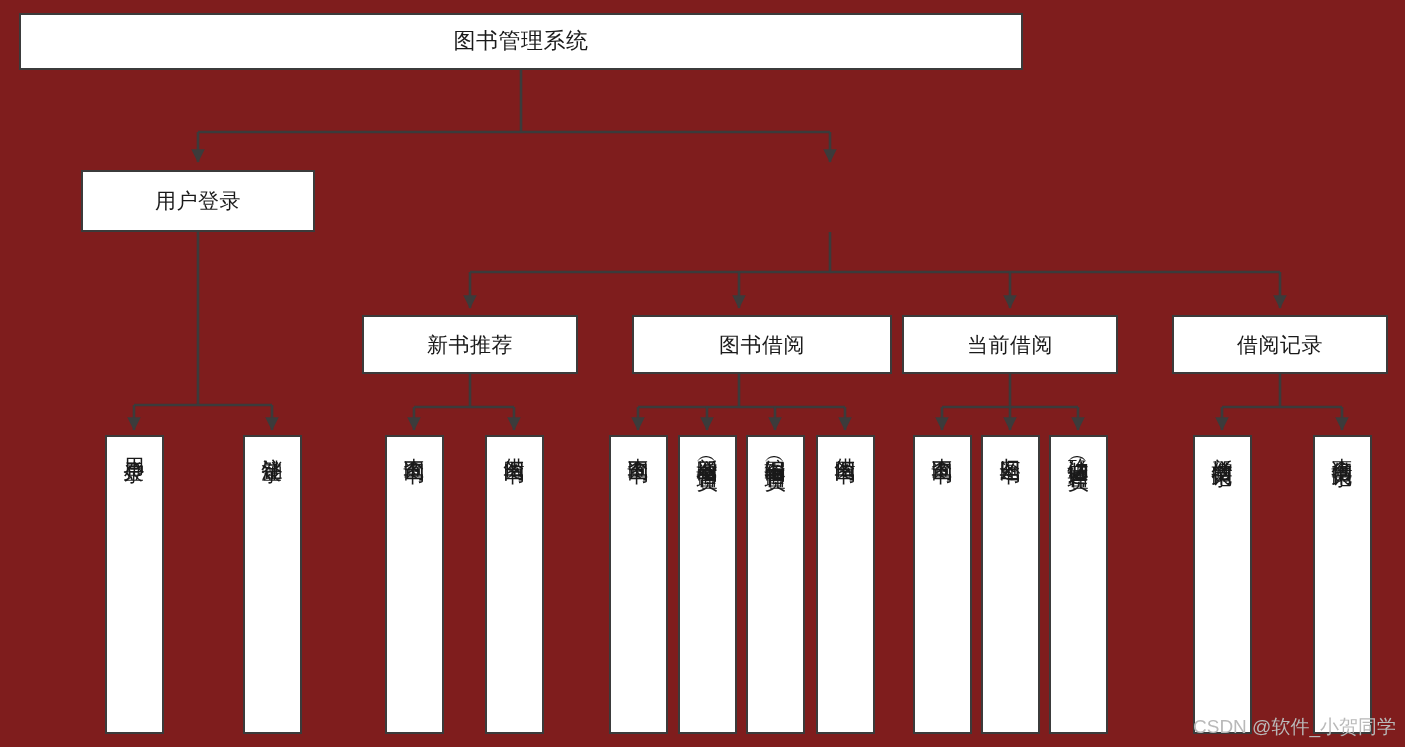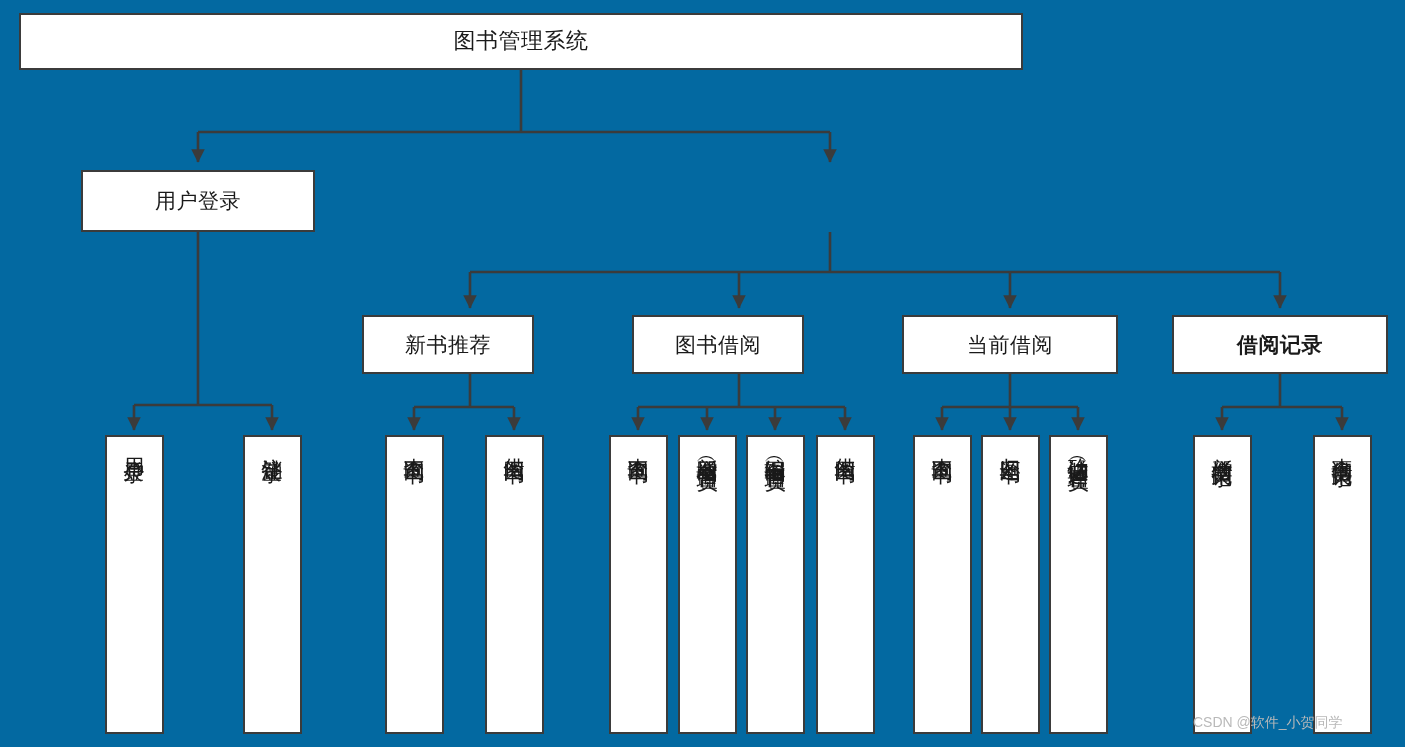--- a/index.html
+++ b/index.html
@@ -8,21 +8,21 @@
     padding: 0;
     background: #ffffff;
   }
   body {
     font-family: "Liberation Sans", "DejaVu Sans", sans-serif;
   }
   #canvas {
     position: relative;
     width: 1405px;
     height: 747px;
-    background: #0369a1;
+    background: #7f1d1d;
     overflow: hidden;
   }
   svg.wires {
     position: absolute;
     left: 0;
     top: 0;
     width: 1405px;
     height: 747px;
     pointer-events: none;
   }
@@ -61,21 +61,21 @@
     font-size: 21px;
     line-height: 1.0;
     letter-spacing: 2px;
     white-space: nowrap;
     max-height: 292px;
   }
   .watermark {
     position: absolute;
     left: 1193px;
     top: 714px;
-    font-size: 14px;
+    font-size: 19px;
     color: #b9b9b9;
     white-space: nowrap;
     z-index: 5;
     font-family: "Liberation Sans", "DejaVu Sans", sans-serif;
   }
 </style>
 </head>
 <body>
 
 <div id="canvas">
@@ -131,30 +131,30 @@
   </svg>
 
   <div class="node h root" style="left:19px; top:13px; width:1004px; height:57px;">
     <span class="lbl">图书管理系统</span>
   </div>
 
   <div class="node h" style="left:81px; top:170px; width:234px; height:62px;">
     <span class="lbl">用户登录</span>
   </div>
 
-  <div class="node h" style="left:362px; top:315px; width:172px; height:59px;">
+  <div class="node h" style="left:362px; top:315px; width:216px; height:59px;">
     <span class="lbl">新书推荐</span>
   </div>
-  <div class="node h" style="left:632px; top:315px; width:172px; height:59px;">
+  <div class="node h" style="left:632px; top:315px; width:260px; height:59px;">
     <span class="lbl">图书借阅</span>
   </div>
   <div class="node h" style="left:902px; top:315px; width:216px; height:59px;justify-content:center;">
     <span class="lbl">当前借阅</span>
   </div>
-  <div class="node h" style="left:1172px; top:315px; width:216px; height:59px;font-weight:bold;">
+  <div class="node h" style="left:1172px; top:315px; width:216px; height:59px;">
     <span class="lbl">借阅记录</span>
   </div>
 
   <div class="node v" style="left:105px; top:435px; width:59px; height:299px;">
     <span class="lbl">用户登录</span>
   </div>
   <div class="node v" style="left:243px; top:435px; width:59px; height:299px;">
     <span class="lbl">注销登录</span>
   </div>
 

